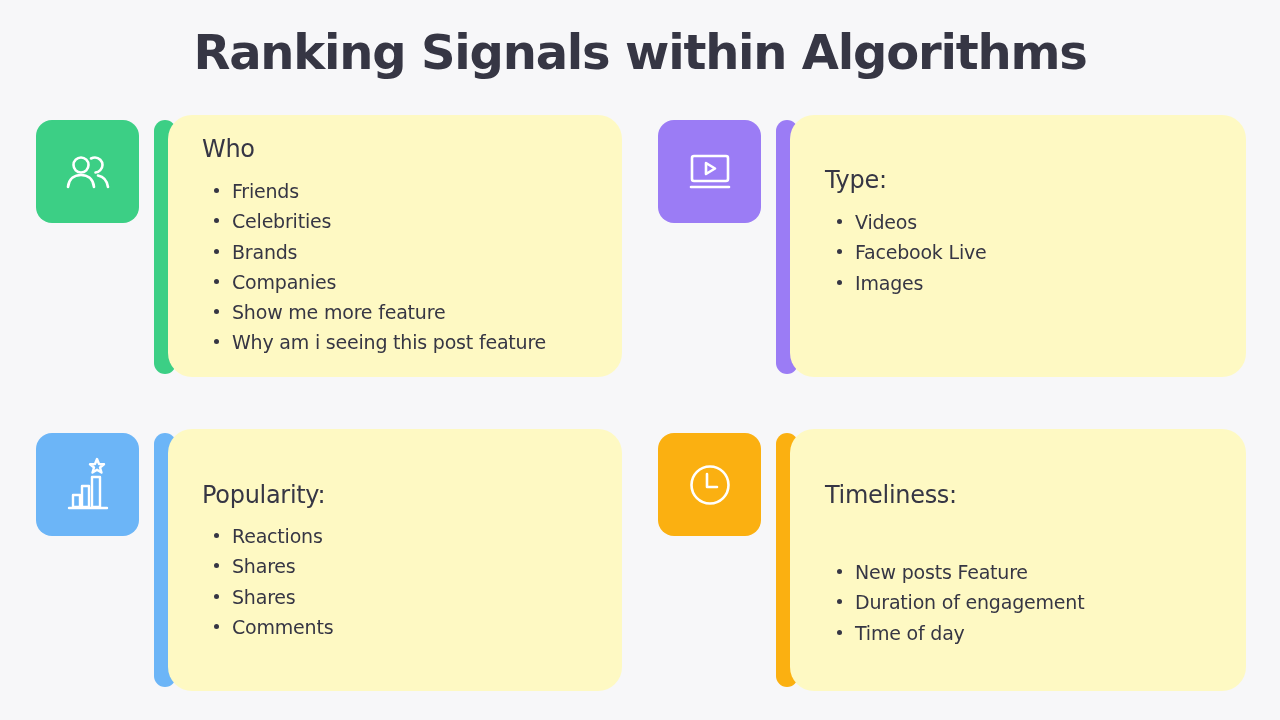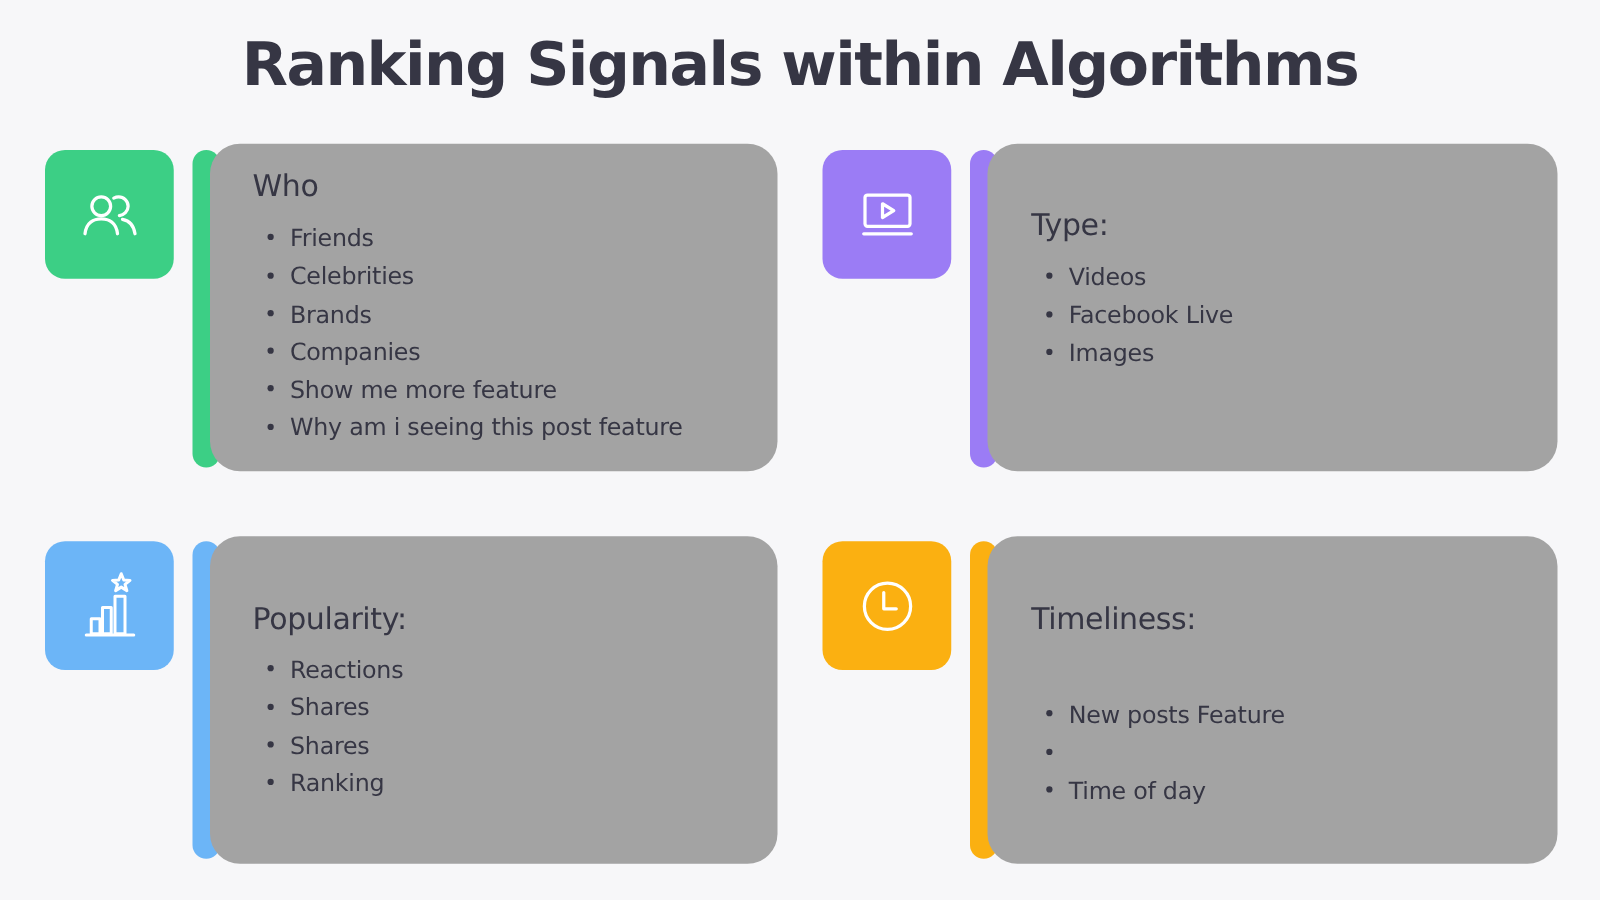--- a/index.html
+++ b/index.html
@@ -1,21 +1,21 @@
 <!DOCTYPE html>
 <html><head>
 <meta charset="utf-8">
 <style>
   html,body{margin:0;padding:0;}
   body{width:1280px;height:720px;background:#f7f7f9;position:relative;overflow:hidden;font-family:"DejaVu Sans","Liberation Sans",sans-serif;color:#363644;}
   .title{position:absolute;left:0;top:24px;width:1280px;text-align:center;font-size:48px;font-weight:bold;letter-spacing:-1.2px;color:#363644;}
   .block{position:absolute;}
   .icon-box{position:absolute;width:103px;height:103px;border-radius:16px;display:flex;align-items:center;justify-content:center;}
   .bar{position:absolute;width:22px;border-radius:11px;}
-  .card{position:absolute;background:#a3a3a3;border-radius:24px;}
+  .card{position:absolute;background:#fef9c3;border-radius:24px;}
   .heading{position:absolute;font-size:24px;color:#363644;letter-spacing:-0.3px;}
   .items{position:absolute;margin:0;padding:0;list-style:none;}
   .items li{font-size:19px;line-height:30.3px;height:30.3px;color:#363644;white-space:nowrap;letter-spacing:-0.2px;}
   .items li .dot{display:inline-block;width:5px;height:5px;border-radius:50%;background:#363644;vertical-align:middle;margin-right:13px;margin-left:2px;position:relative;top:-2px;}
 </style>
 </head>
 <body>
 
 <div class="title">Ranking Signals within Algorithms</div>
 
@@ -71,34 +71,34 @@
       <line x1="3" y1="51" x2="41" y2="51"></line>
     </svg>
   </div>
   <div class="bar" style="left:154px;top:433px;height:254px;background:#6cb5f7;"></div>
   <div class="card" style="left:168px;top:429px;width:454px;height:262px;">
     <div class="heading" style="left:34px;top:52px;">Popularity:</div>
     <ul class="items" style="left:44px;top:92px;">
       <li><span class="dot"></span><span>Reactions</span></li>
       <li><span class="dot"></span><span>Shares</span></li>
       <li><span class="dot"></span><span>Shares</span></li>
-      <li><span class="dot"></span><span>Ranking</span></li>
+      <li><span class="dot"></span><span>Comments</span></li>
     </ul>
   </div>
 </div>
 
 <div class="block">
   <div class="icon-box" style="left:658px;top:433px;background:#fbb011;">
     <svg width="44" height="44" viewBox="0 0 44 44" fill="none" stroke="#fff" stroke-width="2.6" stroke-linecap="round" stroke-linejoin="round">
       <circle cx="22" cy="22" r="18.5"></circle>
       <path d="M19 11 L19 24 L29 24"></path>
     </svg>
   </div>
   <div class="bar" style="left:776px;top:433px;height:254px;background:#fbb011;"></div>
   <div class="card" style="left:790px;top:429px;width:456px;height:262px;">
     <div class="heading" style="left:35px;top:52px;">Timeliness:</div>
     <ul class="items" style="left:45px;top:92px;margin-top:36px;">
       <li><span class="dot"></span><span>New posts Feature</span></li>
-      <li><span class="dot"></span></li>
+      <li><span class="dot"></span><span>Duration of engagement</span></li>
       <li><span class="dot"></span><span>Time of day</span></li>
     </ul>
   </div>
 </div>
 
 </body></html>

